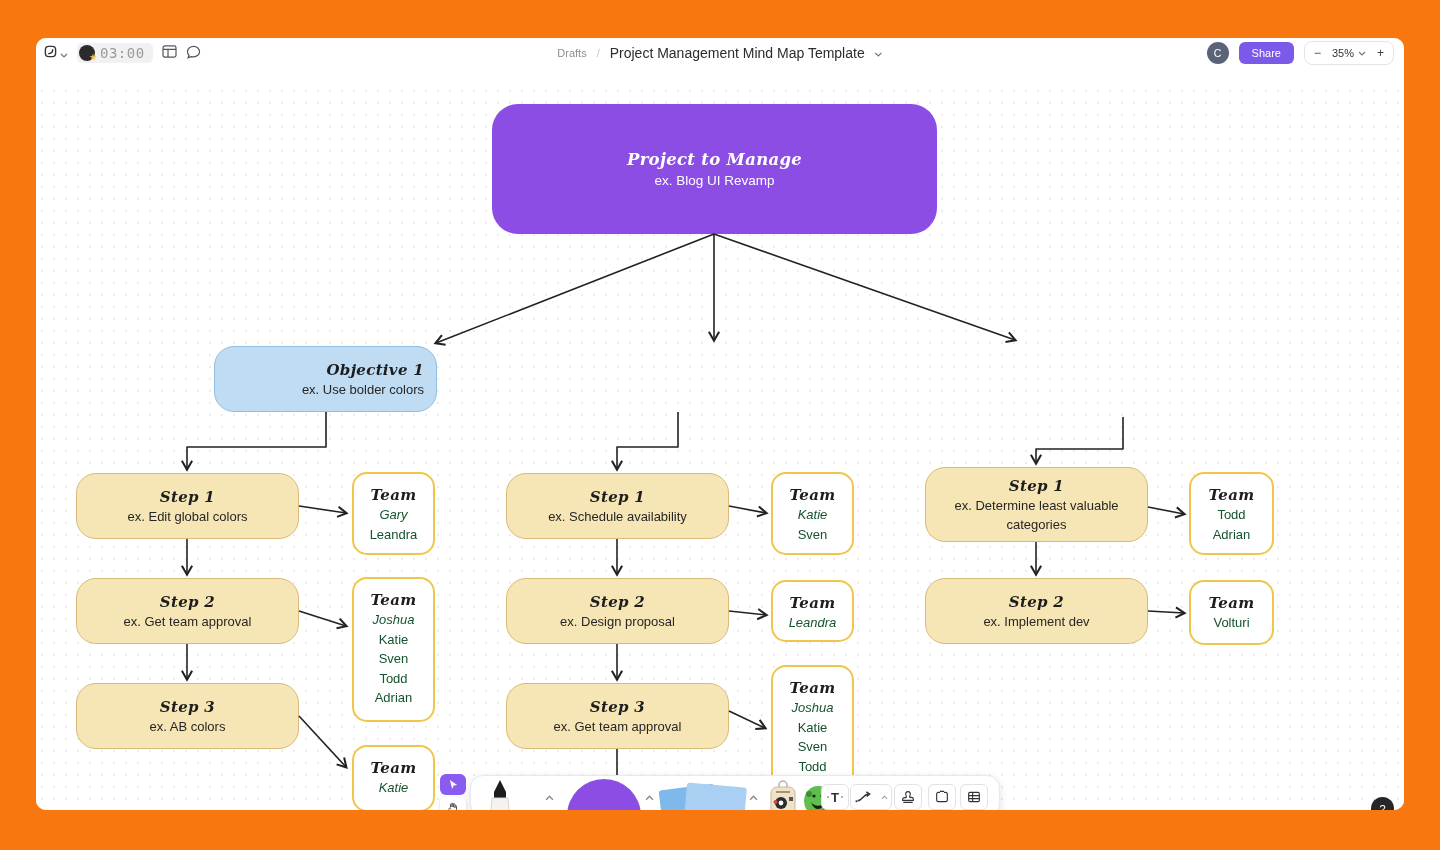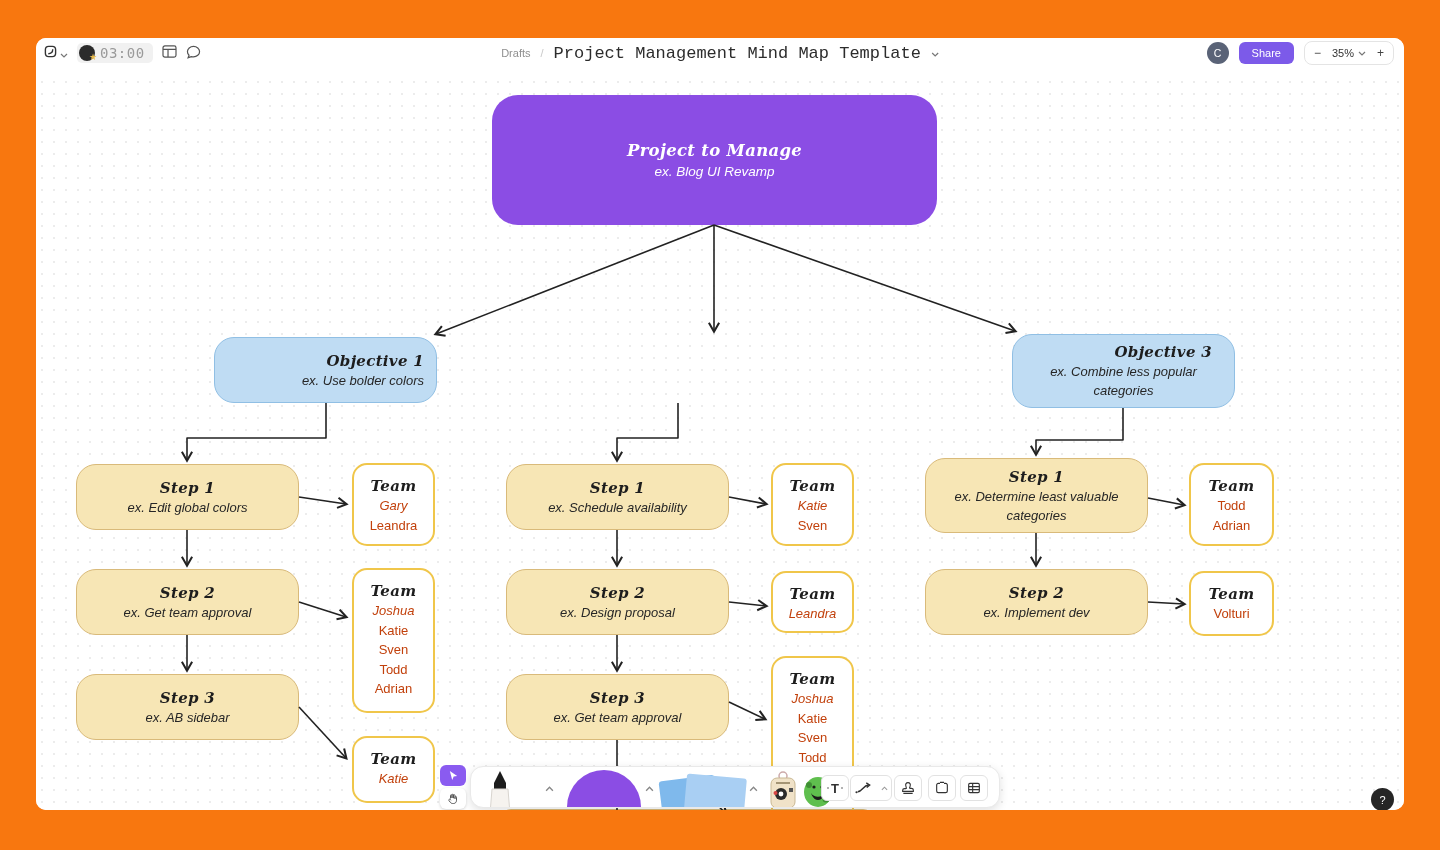--- a/index.html
+++ b/index.html
@@ -12,42 +12,42 @@
   .tb-left { position:absolute; left:8px; top:0; bottom:0; display:flex; align-items:center; gap:9px; }
   .menu-btn { display:flex; align-items:center; gap:3px; background:none; border:none; cursor:pointer; }
   .timer-pill { display:flex; align-items:center; gap:5px; background:#F1F1F1; border:none; border-radius:5px; height:20px; padding:0 8px 0 2px; cursor:pointer; }
   .timer-avatar { position:relative; width:16px; height:16px; border-radius:50%; background:#2b2b2b; display:inline-block; }
   .timer-avatar .star { position:absolute; right:-2px; bottom:-1px; font-size:9px; color:#E4B94E; line-height:1; }
   .timer-text { font-family:"DejaVu Sans Mono", monospace; font-size:14px; color:#9a9a9a; letter-spacing:.5px; }
   .tb-icon-btn { background:none; border:none; cursor:pointer; display:flex; align-items:center; }
   .tb-center { position:absolute; left:50%; top:0; bottom:0; transform:translateX(-50%); display:flex; align-items:center; gap:10px; font-size:11px; white-space:nowrap; }
   .crumb-folder { background:none; border:none; color:#8f8f8f; font-size:11px; cursor:pointer; }
   .crumb-sep { color:#c9c9c9; }
-  .crumb-title { background:none; border:none; color:#2c2c2c; font-size:17px; font-weight:500; cursor:pointer;font-family:Liberation Mono, monospace; }
+  .crumb-title { background:none; border:none; color:#2c2c2c; font-size:14px; font-weight:500; cursor:pointer; }
   .tb-right { position:absolute; right:10px; top:0; bottom:0; display:flex; align-items:center; gap:10px; }
   .avatar { width:22px; height:22px; border-radius:50%; background:#5A6377; color:#fff; font-size:10.5px; display:flex; align-items:center; justify-content:center; }
   .share-btn { height:22px; padding:0 13px; background:#7C5AE9; color:#fff; border:none; border-radius:6px; font-size:11px; font-weight:500; cursor:pointer; }
   .zoomgrp { display:flex; align-items:center; gap:11px; height:24px; padding:0 9px; border:1px solid #E4E4E4; border-radius:8px; }
   .zoomgrp button { background:none; border:none; color:#444; font-size:12px; cursor:pointer; display:flex; align-items:center; gap:4px; }
   .zoom-level span { font-size:11px; color:#333; }
 
   
-  .canvas { position:absolute; left:0; top:38px; width:1368px; height:742px; background:#fff;
+  .canvas { position:absolute; left:0; top:47px; width:1368px; height:742px; background:#fff;
             background-image:radial-gradient(rgba(0,0,0,0.075) 1px, transparent 1.1px); background-size:12px 12px; overflow:hidden; }
 
   .node { position:absolute; z-index:2; display:flex; flex-direction:column; align-items:center; justify-content:center; text-align:center; padding:4px 12px; }
   .node .ttl { font-family:"DejaVu Serif", serif; font-style:italic; font-weight:700; font-size:15px; color:#1d1d1d; line-height:20px; letter-spacing:.3px; }
-  .node .sub { font-style:italic; font-weight:500; font-size:13px; color:#262626; line-height:19px; }
+  .node .sub { font-weight:500; font-size:13px; color:#262626; line-height:19px; }
   .root { background:#8B4DE4; border-radius:26px; }
   .root .ttl { color:#fff; font-size:16.5px; line-height:22px; }
   .root .sub { color:#fff; font-size:13.5px; }
   .obj  { background:#BFDCF3; border:1.5px solid #90BFE4; border-radius:20px;align-items:flex-end; }
   .step { background:#F7E6B5; border:1.5px solid #D9BA7A; border-radius:20px; }
   .team { background:#fff; border:2px solid #F0C64A; border-radius:15px; justify-content:flex-start; padding-top:11px; }
-  .team .name { font-size:13px; color:#c2410c; line-height:19.5px; }
+  .team .name { font-size:13px; color:#14532d; line-height:19.5px; }
   .team .name.it { font-style:italic; }
 
   .edges { position:absolute; left:0; top:0; z-index:3; pointer-events:none; }
 
   .hidden-node { position:absolute; left:465px; top:733px; width:372px; height:24px; z-index:2;
                  background:#F7E6B5; border:1.5px solid #D9BA7A; border-radius:10px 10px 0 0; }
 
   
   .tool-stack { position:absolute; left:404px; top:689px; width:26px; z-index:11; display:flex; flex-direction:column; gap:2px; }
   .tool-stack button { width:26px; height:21px; border:none; border-radius:6px; cursor:pointer; display:flex; align-items:center; justify-content:center; }
@@ -167,36 +167,32 @@
 
     <div class="node root" style="left:456px;top:19px;width:445px;height:130px">
       <div class="ttl">Project to Manage</div>
       <div class="sub">ex. Blog UI Revamp</div>
     </div>
 
     <div class="node obj" style="left:178px;top:261px;width:223px;height:66px">
       <div class="ttl">Objective 1</div>
       <div class="sub">ex. Use bolder colors</div>
     </div>
-    <div class="node obj" style="left:976px;top:258px;width:223px;height:74px;padding:4px 22px">
-      <div class="ttl">Objective 3</div>
-      <div class="sub">ex. Combine less popular categories</div>
-    </div>
 
     <div class="node step" style="left:40px;top:388px;width:223px;height:66px">
       <div class="ttl">Step 1</div>
       <div class="sub">ex. Edit global colors</div>
     </div>
     <div class="node step" style="left:40px;top:493px;width:223px;height:66px">
       <div class="ttl">Step 2</div>
       <div class="sub">ex. Get team approval</div>
     </div>
     <div class="node step" style="left:40px;top:598px;width:223px;height:66px">
       <div class="ttl">Step 3</div>
-      <div class="sub">ex. AB sidebar</div>
+      <div class="sub">ex. AB colors</div>
     </div>
 
     <div class="node team" style="left:316px;top:387px;width:83px;height:83px">
       <div class="ttl">Team</div>
       <div class="name it">Gary</div>
       <div class="name">Leandra</div>
     </div>
     <div class="node team" style="left:316px;top:492px;width:83px;height:145px">
       <div class="ttl">Team</div>
       <div class="name it">Joshua</div>

